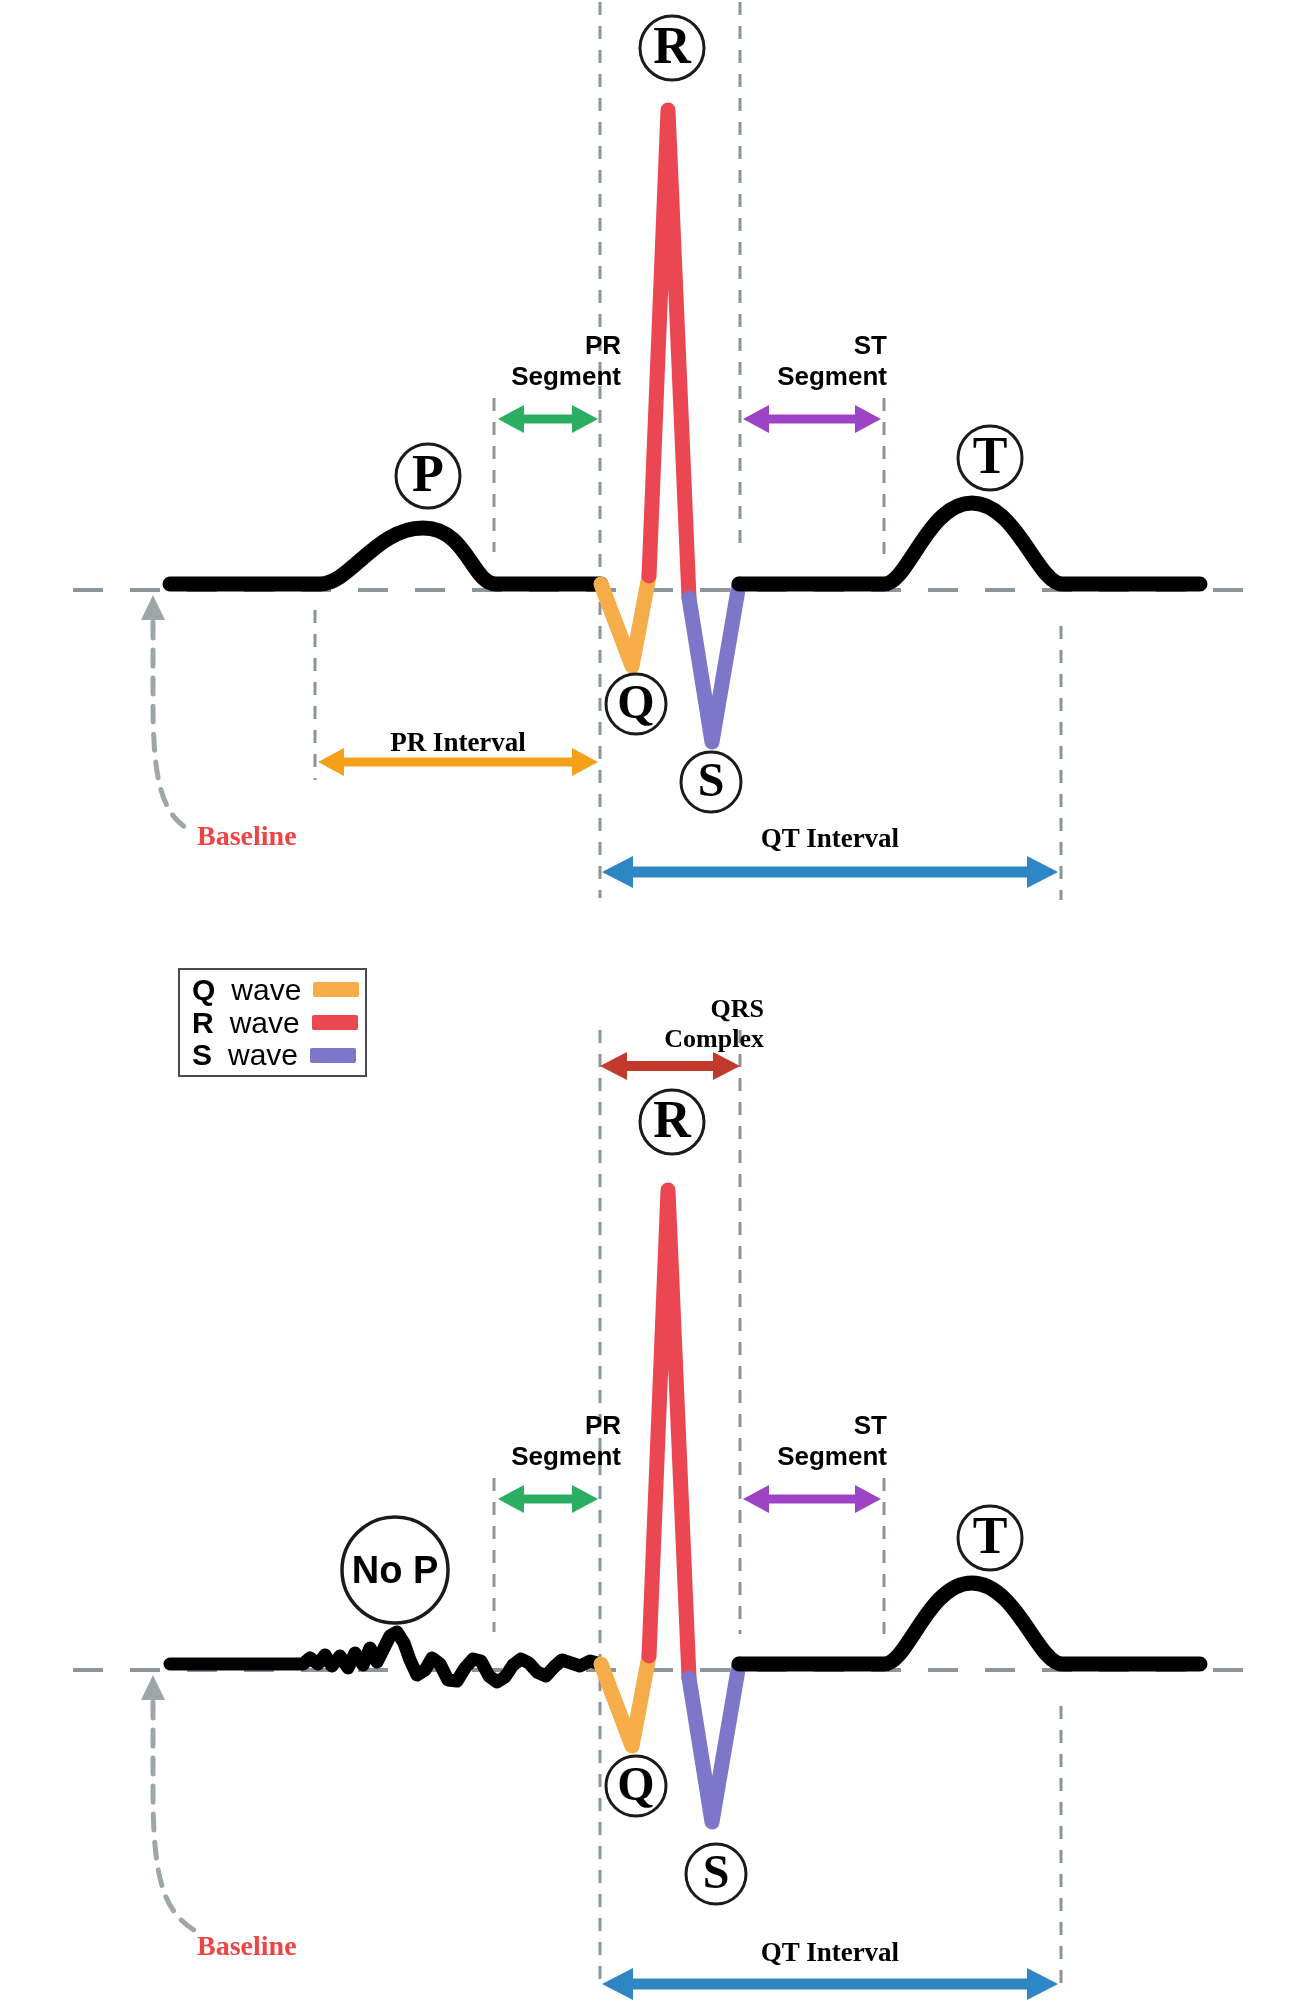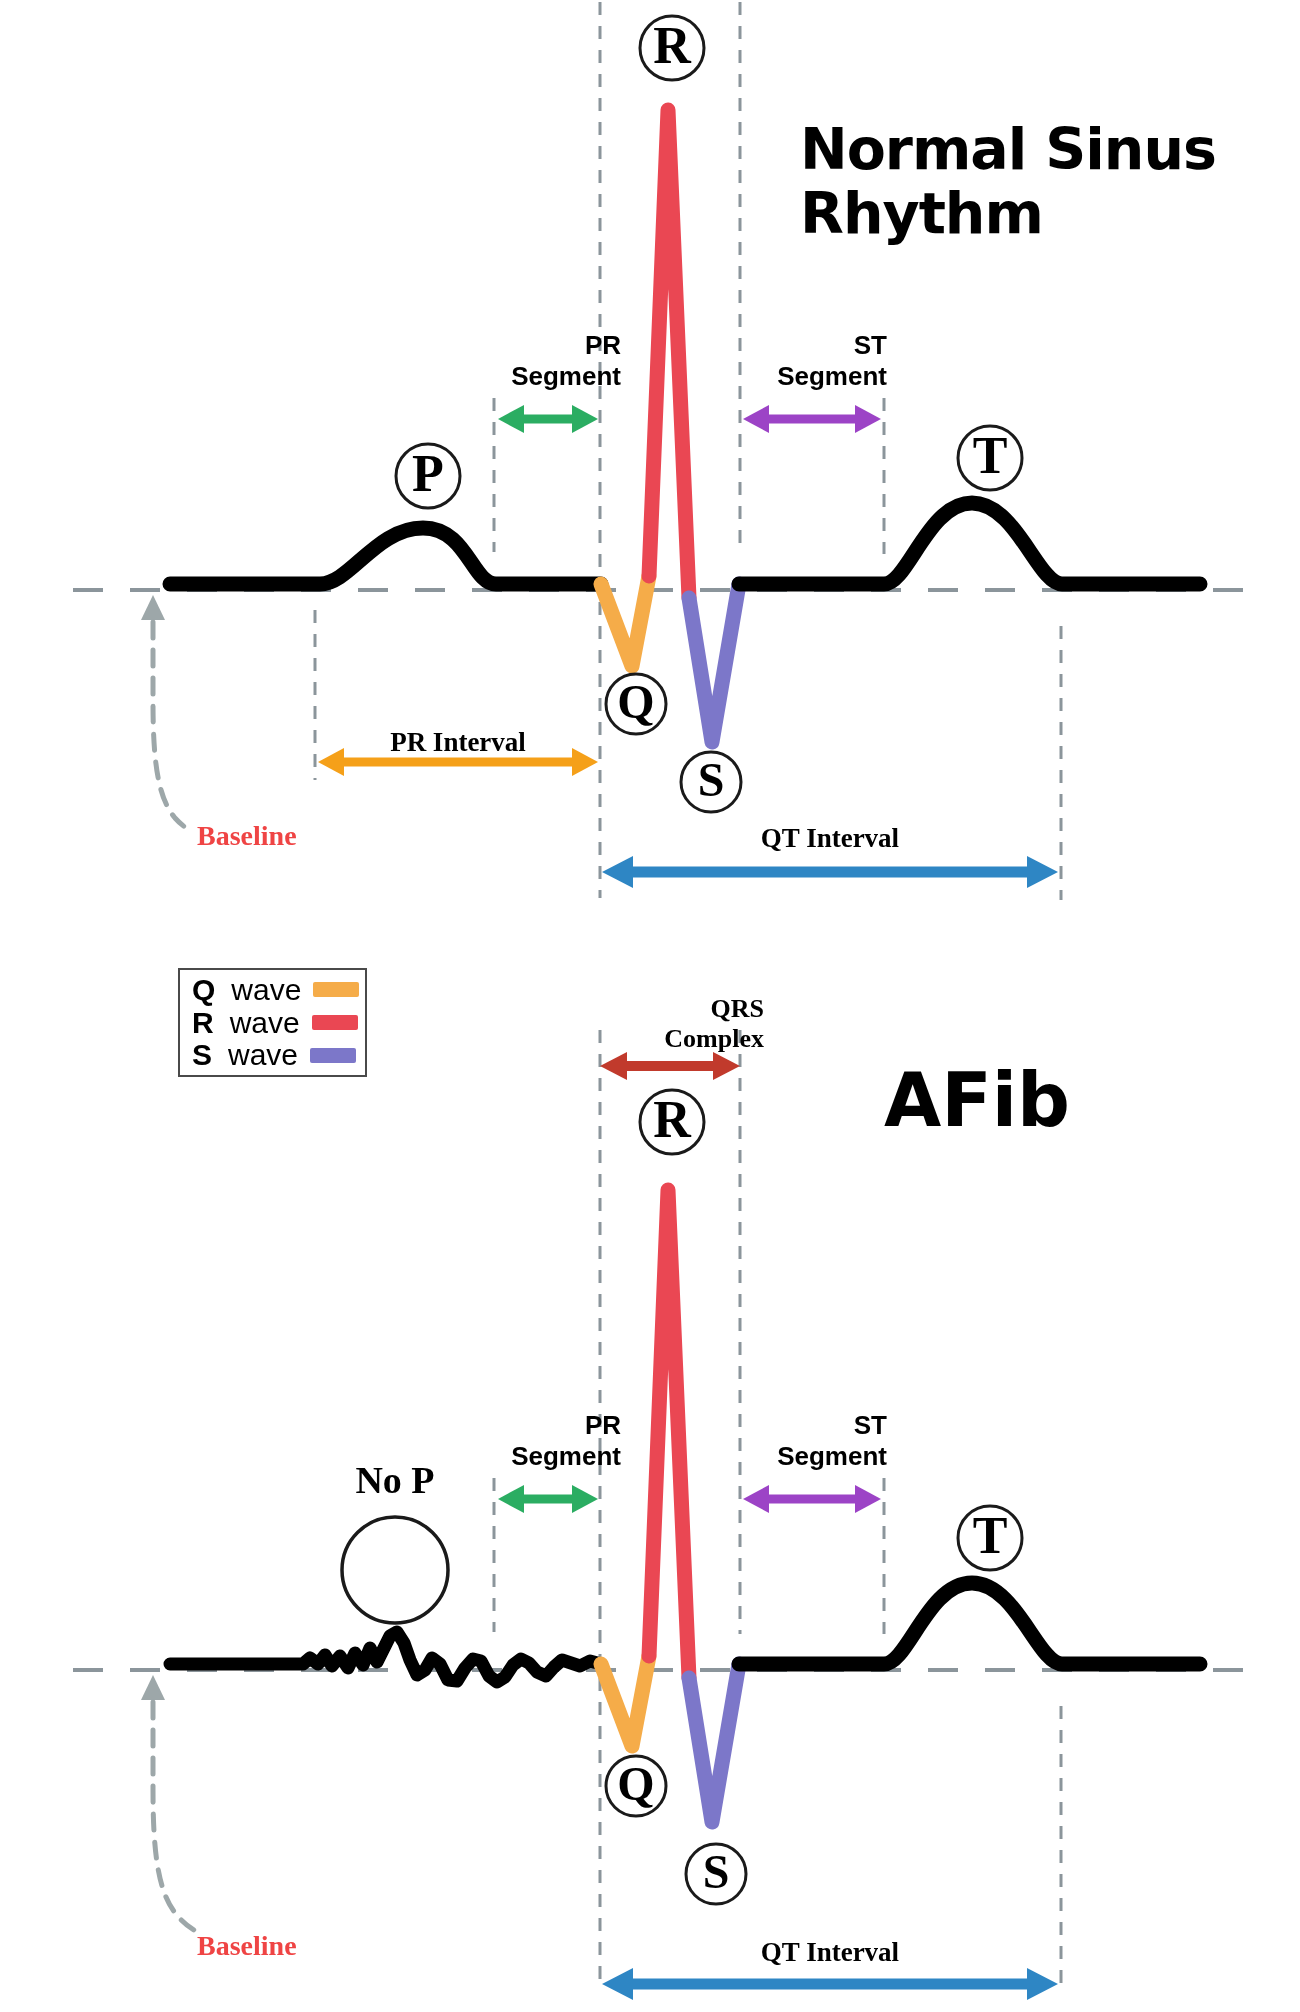--- a/index.html
+++ b/index.html
@@ -134,22 +134,20 @@
       <circle cx="636" cy="704" r="30"></circle>
       <circle cx="711" cy="782" r="30"></circle>
       <circle cx="395" cy="1570" r="53" stroke-width="3.5"></circle>
       <circle cx="672" cy="1122" r="32"></circle>
       <circle cx="990" cy="1538" r="32"></circle>
       <circle cx="636" cy="1786" r="30"></circle>
       <circle cx="716" cy="1874" r="30"></circle>
     </g>
   </svg>
 
-  <div class="lbl title" style="left:800px;top:118px;">Normal Sinus Rhythm</div>
-  <div class="lbl afib-title ctr" style="left:977px;top:1063px;">AFib</div>
 
   <div class="lbl seg-lbl ctr" style="left:546px;top:330px;">PR Segment</div>
   <div class="lbl seg-lbl ctr" style="left:812px;top:330px;">ST Segment</div>
   <div class="lbl serif-lbl ctr" style="left:458px;top:728px;">PR Interval</div>
   <div class="lbl serif-lbl ctr" style="left:830px;top:824px;">QT Interval</div>
   <div class="lbl baseline-lbl" style="left:197px;top:822px;">Baseline</div>
 
   <div class="circle-letter" style="left:428px;top:476px;">P</div>
   <div class="circle-letter" style="left:672px;top:48px;">R</div>
   <div class="circle-letter" style="left:990px;top:458px;">T</div>
@@ -174,19 +172,19 @@
     </div>
   </div>
 
   <div class="lbl qrs-lbl ctr" style="left:699px;top:994px;">QRS Complex</div>
 
   <div class="lbl seg-lbl ctr" style="left:546px;top:1410px;">PR Segment</div>
   <div class="lbl seg-lbl ctr" style="left:812px;top:1410px;">ST Segment</div>
   <div class="lbl serif-lbl ctr" style="left:830px;top:1938px;">QT Interval</div>
   <div class="lbl baseline-lbl" style="left:197px;top:1932px;">Baseline</div>
 
-  <div class="nop-lbl" style="left:395px;top:1480px;font-family:Liberation Serif, serif;">No P</div>
+  <div class="nop-lbl" style="left:395px;top:1570px;">No P</div>
   <div class="circle-letter" style="left:672px;top:1122px;">R</div>
   <div class="circle-letter" style="left:990px;top:1538px;">T</div>
   <div class="circle-letter small" style="left:636px;top:1786px;">Q</div>
   <div class="circle-letter small" style="left:716px;top:1874px;">S</div>
 
 </div>
 
 </body></html>

